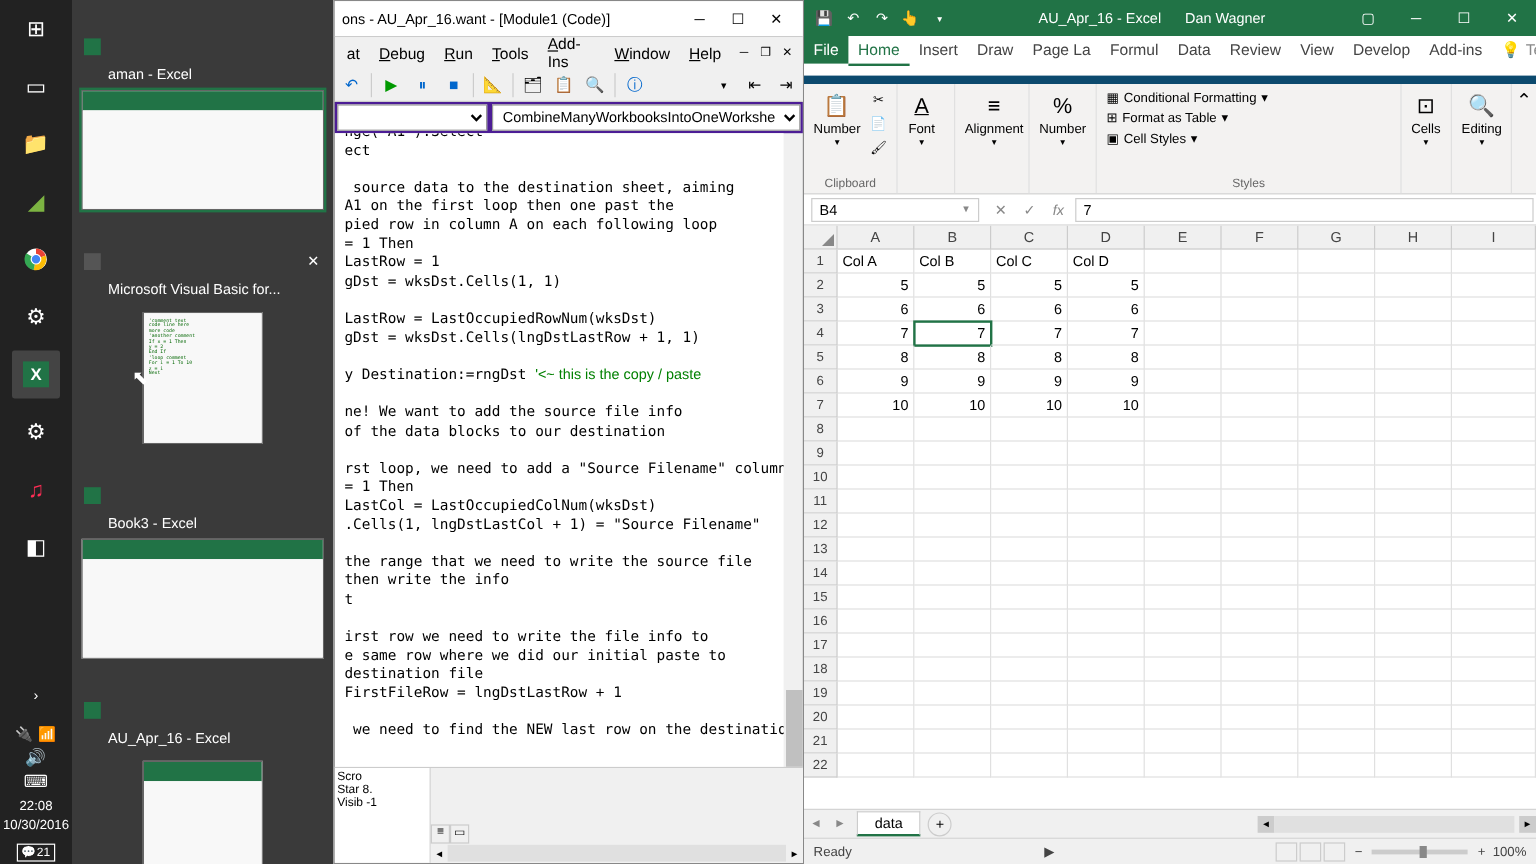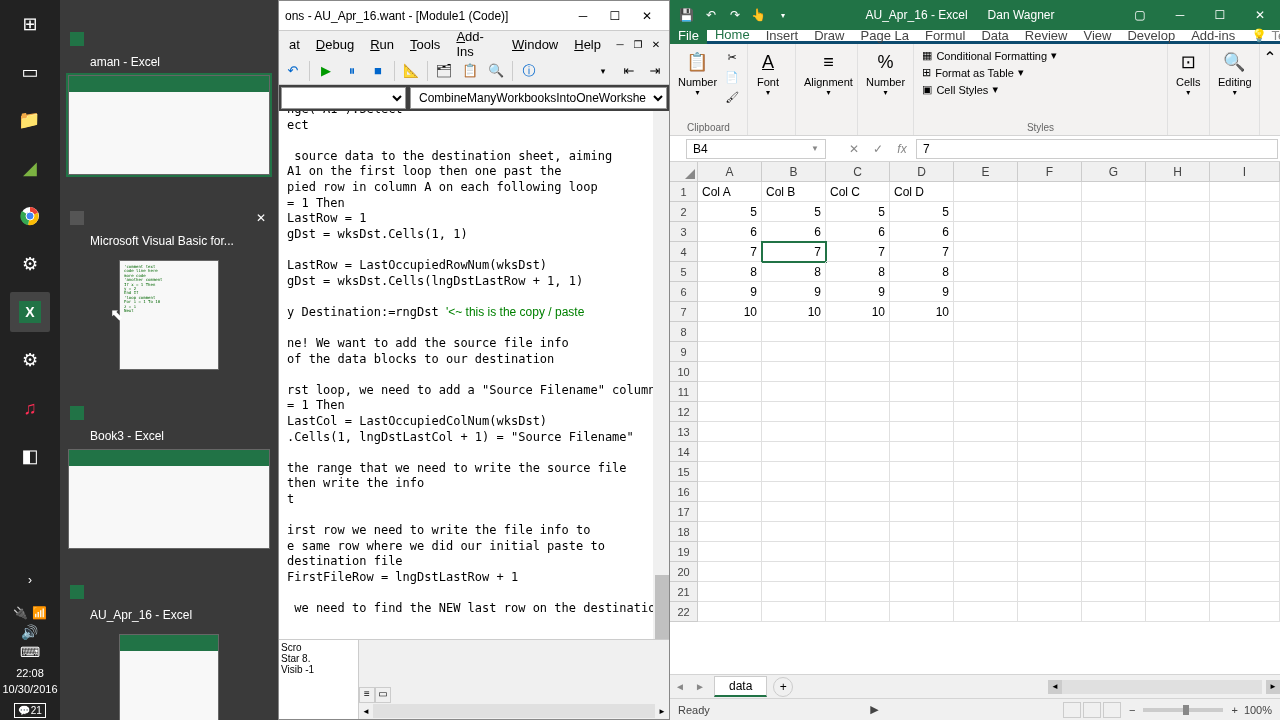--- a/index.html
+++ b/index.html
@@ -33,59 +33,59 @@
 .vba-titlebar-text { flex: 1; overflow: hidden; text-overflow: ellipsis; white-space: nowrap; }
 .vba-titlebar-btn { width: 32px; height: 24px; display: flex; align-items: center; justify-content: center; cursor: pointer; font-size: 12px; }
 .vba-menubar { height: 26px; background: #f0f0f0; display: flex; align-items: center; padding: 0 4px; gap: 4px; font-size: 13px; }
 .vba-menu-item { padding: 2px 6px; cursor: pointer; }
 .vba-menu-item u { text-decoration: underline; }
 .vba-mdi-btns { display: flex; margin-left: auto; }
 .vba-mdi-btn { width: 18px; height: 16px; font-size: 10px; display: flex; align-items: center; justify-content: center; cursor: pointer; }
 .vba-toolbar { height: 28px; background: #f0f0f0; display: flex; align-items: center; padding: 0 4px; gap: 6px; border-bottom: 1px solid #ccc; }
 .vba-tool-btn { width: 20px; height: 20px; display: flex; align-items: center; justify-content: center; cursor: pointer; font-size: 13px; }
 .vba-tool-sep { width: 1px; height: 20px; background: #ccc; }
-.vba-dropdowns { height: 26px; display: flex; padding: 2px; gap: 4px; background: #404040; }
+.vba-dropdowns { height: 26px; display: flex; padding: 2px; gap: 4px; background: #4c1d95; }
 .vba-dropdown { flex: 1; border: 1px solid #999; font-size: 12px; padding: 2px 4px; background: #fff; }
 .vba-code-area { flex: 1; display: flex; overflow: hidden; align-items: center; }
 .vba-code { flex: 1; background: #fff; font-family: Consolas, monospace; font-size: 12px; padding: 4px 8px; white-space: pre; overflow: hidden; position: relative; line-height: 1.3; }
 .vba-code .comment { color: #008000; }
 .vba-scroll-v { width: 16px; background: #f0f0f0; border-left: 1px solid #ccc; position: relative; }
 .vba-scroll-thumb-v { position: absolute; width: 14px; left: 1px; top: 200px; height: 120px; background: #c0c0c0; }
 .vba-bottom-panel { height: 80px; background: #fff; border-top: 1px solid #ccc; display: flex; }
 .vba-props { width: 80px; font-size: 10px; padding: 2px; border-right: 1px solid #ccc; }
 .vba-prop-row { display: flex; justify-content: space-between; }
 .vba-hscroll { flex: 1; background: #f0f0f0; position: relative; }
 
 
 .excel-window { position: absolute; left: 670px; top: 0; width: 610px; height: 720px; background: #fff; display: flex; flex-direction: column; }
 .excel-titlebar { height: 30px; background: #217346; color: #fff; display: flex; align-items: center; font-size: 12px; }
 .qat { display: flex; align-items: center; gap: 6px; padding: 0 8px; }
 .qat-btn { width: 18px; height: 18px; display: flex; align-items: center; justify-content: center; cursor: pointer; font-size: 12px; }
 .excel-title-center { flex: 1; text-align: center; display: flex; justify-content: center; gap: 20px; }
 .excel-win-btns { display: flex; }
 .excel-win-btn { width: 40px; height: 30px; display: flex; align-items: center; justify-content: center; cursor: pointer; font-size: 12px; }
-.excel-ribbon-tabs { height: 14px; background: #fff; display: flex; align-items: center; border-bottom: 3px solid #0c4a6e; font-size: 13px; }
+.excel-ribbon-tabs { height: 40px; background: #fff; display: flex; align-items: flex-start; border-bottom: 7px solid #0c4a6e; font-size: 13px; }
 .ribbon-tab { padding: 4px 8px; cursor: pointer; color: #444; white-space: nowrap; }
 .ribbon-tab.file { background: #217346; color: #fff; }
 .ribbon-tab.active { border-bottom: 2px solid #217346; color: #217346; }
 .ribbon-tab.tellme { display: flex; align-items: center; gap: 4px; color: #888; }
 .excel-ribbon { height: 92px; background: #f3f2f1; border-bottom: 1px solid #d4d4d4; display: flex; }
 .ribbon-group { border-right: 1px solid #e0e0e0; padding: 4px 6px; display: flex; flex-direction: column; position: relative; }
 .ribbon-group-label { font-size: 10px; color: #666; text-align: center; position: absolute; bottom: 2px; left: 0; right: 0; }
 .ribbon-group-content { flex: 1; display: flex; align-items: flex-start; gap: 4px; }
 .ribbon-big-btn { display: flex; flex-direction: column; align-items: center; font-size: 11px; cursor: pointer; padding: 2px; }
 .ribbon-big-icon { width: 24px; height: 24px; display: flex; align-items: center; justify-content: center; font-size: 18px; margin-bottom: 2px; }
 .ribbon-small-btns { display: flex; flex-direction: column; gap: 2px; }
 .ribbon-small-btn { width: 18px; height: 18px; display: flex; align-items: center; justify-content: center; font-size: 11px; cursor: pointer; }
 .ribbon-styles-list { display: flex; flex-direction: column; gap: 2px; font-size: 11px; }
 .ribbon-style-item { display: flex; align-items: center; gap: 4px; cursor: pointer; padding: 1px 2px; }
 .ribbon-collapse { width: 20px; display: flex; align-items: flex-start; justify-content: center; padding-top: 4px; cursor: pointer; }
 
 .excel-formula-bar { height: 26px; display: flex; align-items: center; border-bottom: 1px solid #d4d4d4; font-size: 12px; }
-.name-box { width: 140px; border: 1px solid #ccc; padding: 2px 6px; margin: 16px; display: flex; align-items: center; }
+.name-box { width: 140px; border: 1px solid #ccc; padding: 2px 6px; margin: 6px; display: flex; align-items: center; }
 .name-box-text { flex: 1; }
 .name-box-arrow { font-size: 8px; color: #888; }
 .fb-btn { width: 24px; height: 22px; display: flex; align-items: center; justify-content: center; color: #888; cursor: pointer; }
 .formula-input { flex: 1; border: 1px solid #ccc; padding: 2px 6px; margin: 2px; }
 
 .excel-grid-area { flex: 1; display: flex; flex-direction: column; overflow: hidden; }
 .grid-header-row { display: flex; height: 20px; background: #f0f0f0; }
 .corner-cell { width: 28px; border-right: 1px solid #ccc; border-bottom: 1px solid #ccc; background: #f0f0f0; position: relative; }
 .corner-cell::after { content: ''; position: absolute; right: 2px; bottom: 2px; width: 0; height: 0; border-style: solid; border-width: 0 0 10px 10px; border-color: transparent transparent #888 transparent; }
 .col-header { width: 64px; border-right: 1px solid #ccc; border-bottom: 1px solid #ccc; text-align: center; font-size: 12px; line-height: 20px; color: #444; }

